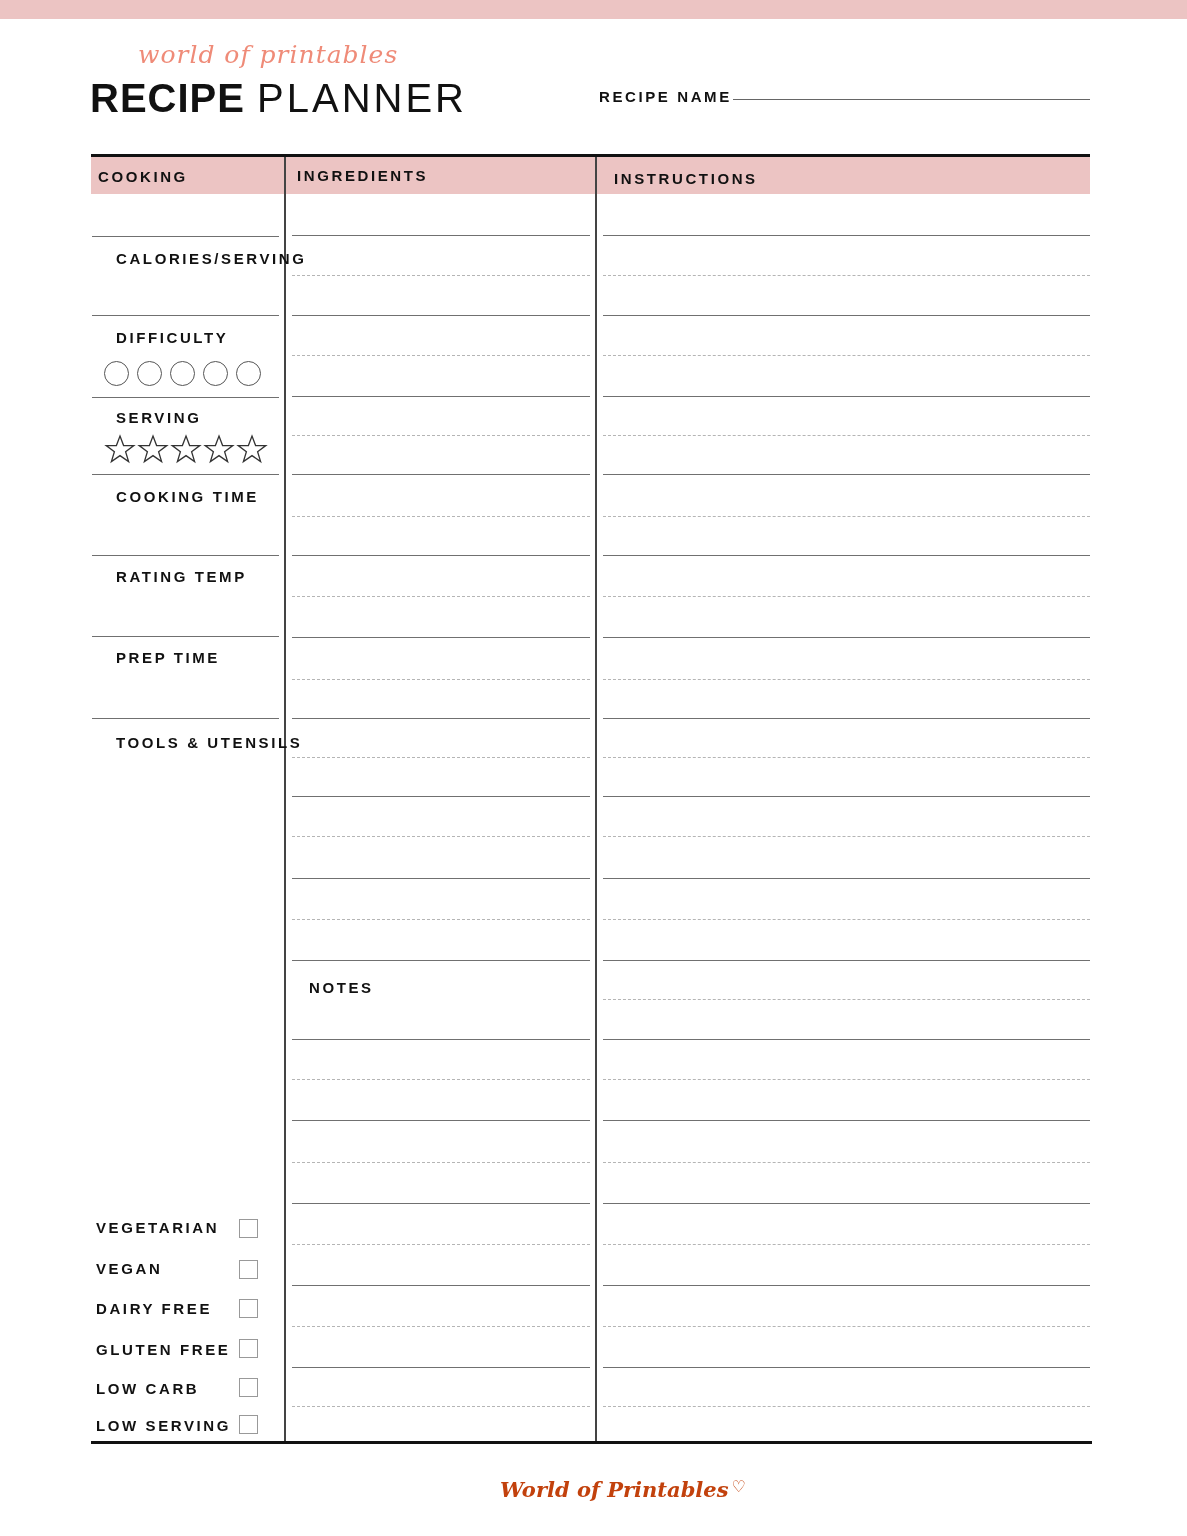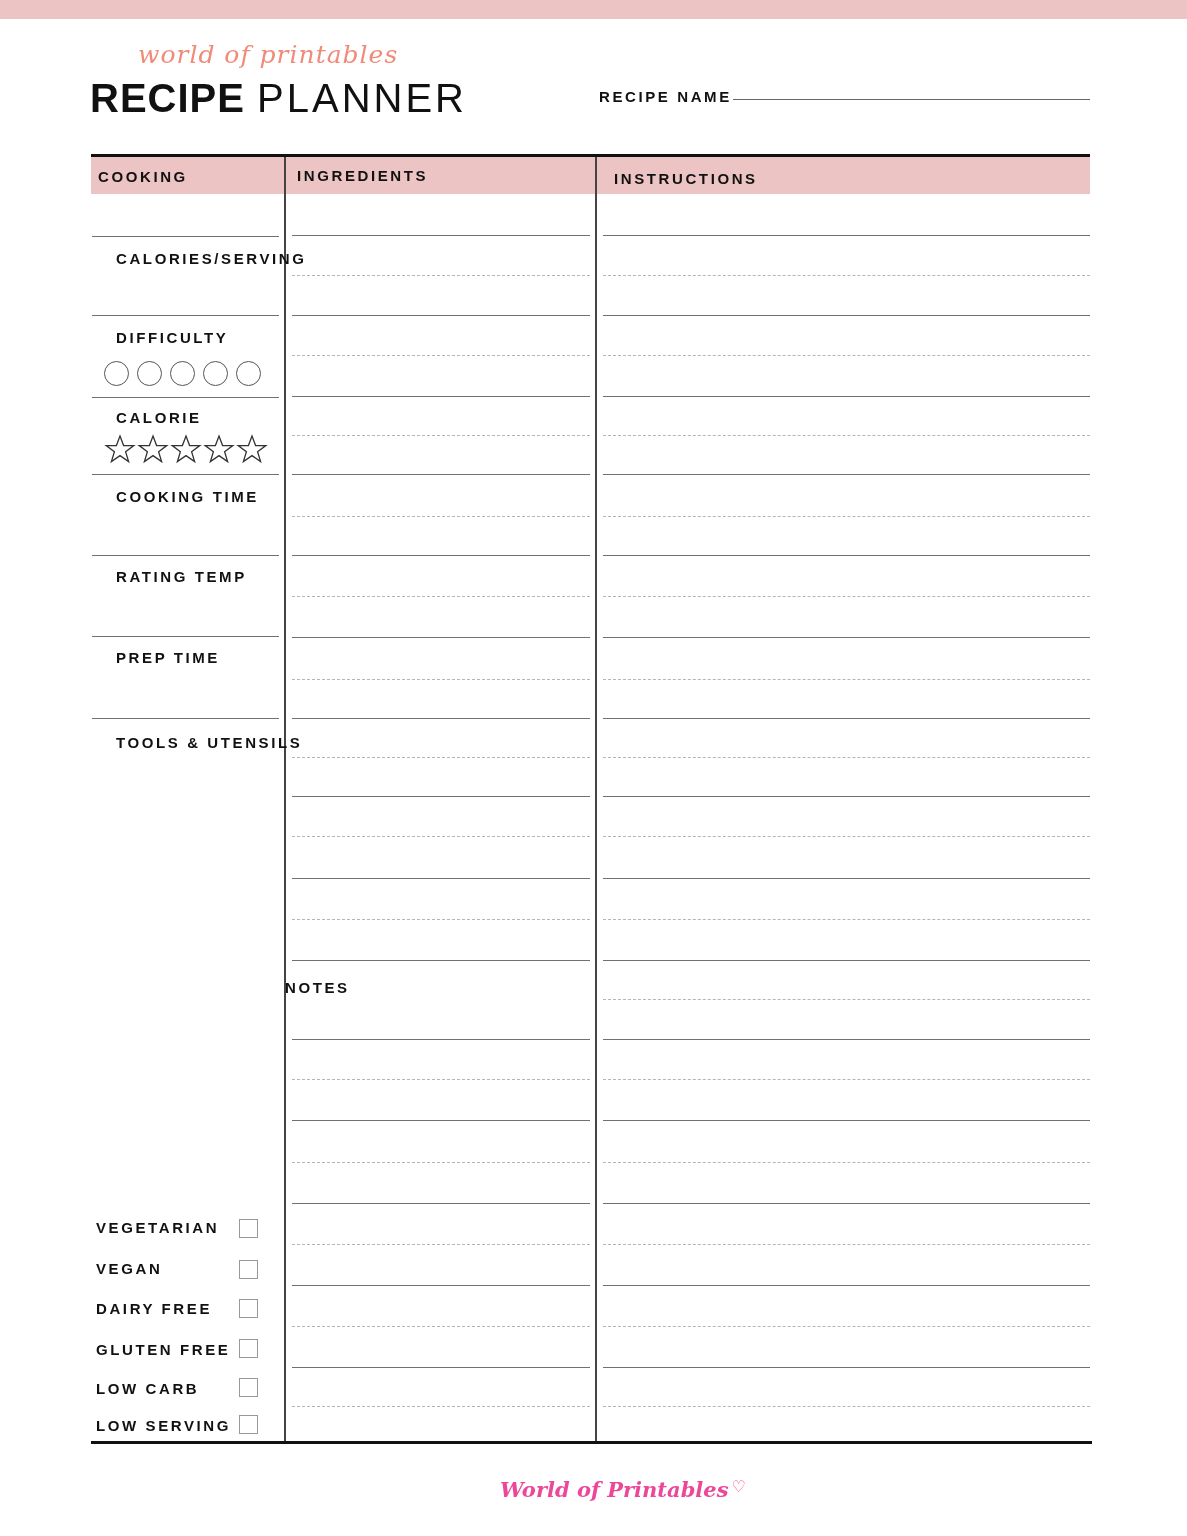--- a/index.html
+++ b/index.html
@@ -25,23 +25,23 @@
   .side-label { position: absolute; left: 92px; font-size: 15px; font-weight: 700; letter-spacing: 2.6px; white-space: nowrap; margin-left: 24px; }
   .circles { position: absolute; left: 104px; top: 361px; display: flex; gap: 8px; }
   .circle { width: 25px; height: 25px; border: 1.3px solid #555; border-radius: 50%; cursor: pointer; }
   .stars { position: absolute; left: 104px; top: 433px; display: flex; gap: 1px; }
   .star { width: 32px; height: 32px; cursor: pointer; }
   .star svg { width: 32px; height: 32px; }
 
   .diet-label { position: absolute; left: 96px; font-size: 15px; font-weight: 700; letter-spacing: 2.6px; white-space: nowrap; }
   .diet-box { position: absolute; left: 239px; width: 19px; height: 19px; border: 1.2px solid #999; cursor: pointer; }
 
-  .notes-label { position: absolute; left: 285px; top: 979px; font-size: 15px; font-weight: 700; letter-spacing: 2.6px; }
+  .notes-label { position: absolute; left: 309px; top: 979px; font-size: 15px; font-weight: 700; letter-spacing: 2.6px; }
 
-  .footer-logo { position: absolute; left: 500px; top: 1477px; font-family: "DejaVu Serif", serif; font-style: italic; font-weight: 700; font-size: 21px; color: #ec4899; white-space: nowrap; }
+  .footer-logo { position: absolute; left: 500px; top: 1477px; font-family: "DejaVu Serif", serif; font-style: italic; font-weight: 700; font-size: 21px; color: #c2410c; white-space: nowrap; }
   .footer-heart { font-style: normal; font-weight: 400; font-size: 16px; vertical-align: top; margin-left: 3px; }
 </style>
 </head>
 <body>
 
 <div class="top-band"></div>
 
 <div class="brand-script">world of printables</div>
 <div class="title">
   <span class="bold">RECIPE</span>
@@ -74,21 +74,21 @@
 
 <div class="side-label" style="top:250px;">CALORIES/SERVING</div>
 <div class="side-label" style="top:329px;">DIFFICULTY</div>
 <div class="circles">
   <div class="circle"></div>
   <div class="circle"></div>
   <div class="circle"></div>
   <div class="circle"></div>
   <div class="circle"></div>
 </div>
-<div class="side-label" style="top:409px;">CALORIE</div>
+<div class="side-label" style="top:409px;">SERVING</div>
 <div class="stars">
   <div class="star"><svg viewBox="0 0 32 32">
         <polygon points="16,3 19.6,12.6 29.8,12.6 21.6,18.8 24.6,28.6 16,22.6 7.4,28.6 10.4,18.8 2.2,12.6 12.4,12.6" fill="none" stroke="#333" stroke-width="1.3"></polygon>
       </svg></div>
   <div class="star"><svg viewBox="0 0 32 32">
         <polygon points="16,3 19.6,12.6 29.8,12.6 21.6,18.8 24.6,28.6 16,22.6 7.4,28.6 10.4,18.8 2.2,12.6 12.4,12.6" fill="none" stroke="#333" stroke-width="1.3"></polygon>
       </svg></div>
   <div class="star"><svg viewBox="0 0 32 32">
         <polygon points="16,3 19.6,12.6 29.8,12.6 21.6,18.8 24.6,28.6 16,22.6 7.4,28.6 10.4,18.8 2.2,12.6 12.4,12.6" fill="none" stroke="#333" stroke-width="1.3"></polygon>
       </svg></div>

